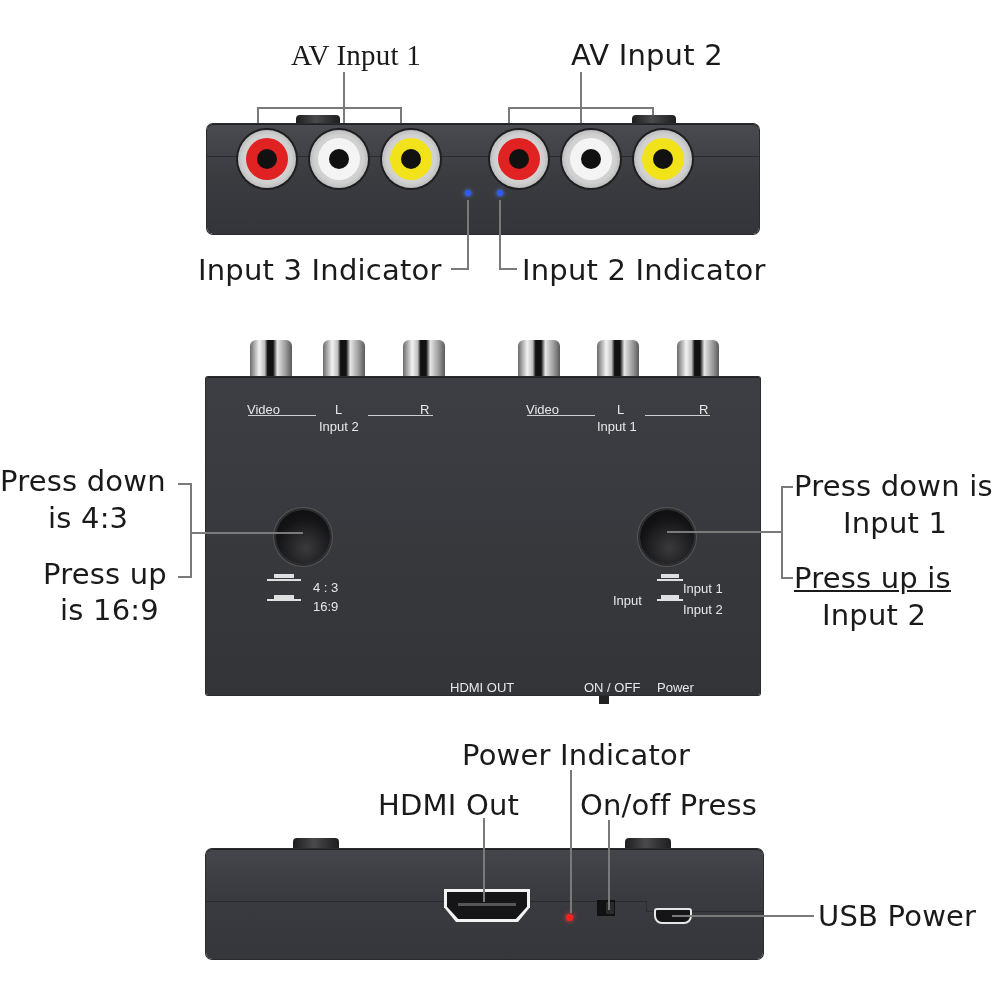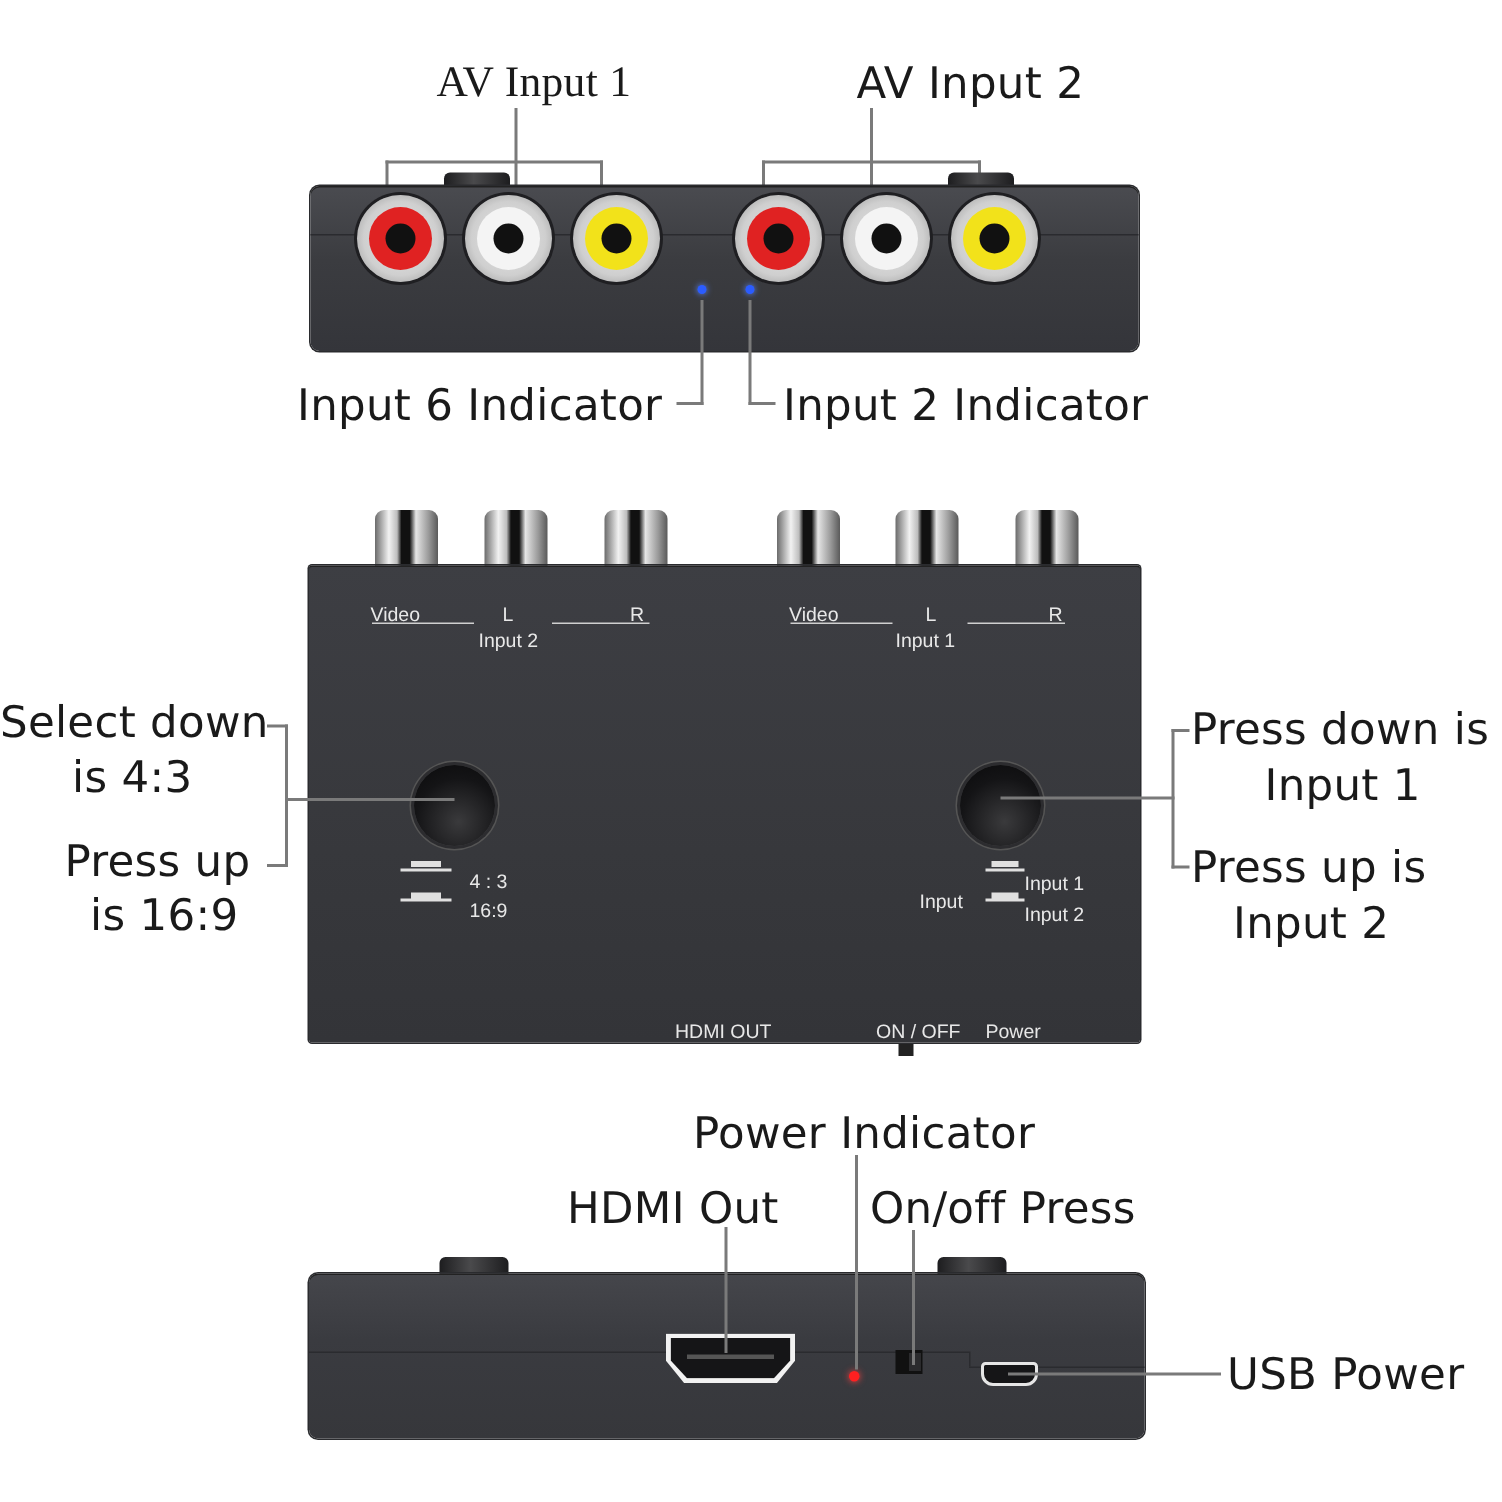--- a/index.html
+++ b/index.html
@@ -75,21 +75,21 @@
     </div>
 
   <div class="led" style="left:465px;top:190px;background:#2b5cff;box-shadow:0 0 4px #5a86ff;"></div>
   <div class="led" style="left:497px;top:190px;background:#2b5cff;box-shadow:0 0 4px #5a86ff;"></div>
 
   <div class="line" style="left:467px;top:200px;width:2px;height:70px;"></div>
   <div class="line" style="left:451px;top:268px;width:18px;height:2px;"></div>
   <div class="line" style="left:499px;top:200px;width:2px;height:70px;"></div>
   <div class="line" style="left:499px;top:268px;width:18px;height:2px;"></div>
 
-  <div class="callout" style="left:198px;top:252px;">Input 6 Indicator</div>
+  <div class="callout" style="left:198px;top:252px;">Input 3 Indicator</div>
   <div class="callout" style="left:522px;top:252px;">Input 2 Indicator</div>
 </div>
 
 <div>
   <div class="plug" style="left:250px;top:340px;"></div>
   <div class="plug" style="left:323px;top:340px;"></div>
   <div class="plug" style="left:403px;top:340px;"></div>
   <div class="plug" style="left:518px;top:340px;"></div>
   <div class="plug" style="left:597px;top:340px;"></div>
   <div class="plug" style="left:677px;top:340px;"></div>
@@ -120,21 +120,21 @@
       <div class="top"></div>
       <div class="base"></div>
     </div>
   <div class="label-sm" style="left:313px;top:587px;">16:9</div>
 
   <div class="line" style="left:190px;top:532px;width:113px;height:2px;"></div>
   <div class="line" style="left:190px;top:483px;width:2px;height:95px;"></div>
   <div class="line" style="left:178px;top:483px;width:14px;height:2px;"></div>
   <div class="line" style="left:178px;top:576px;width:14px;height:2px;"></div>
 
-  <div class="callout" style="left:0px;top:463px;">Select down</div>
+  <div class="callout" style="left:0px;top:463px;">Press down</div>
   <div class="callout" style="left:48px;top:500px;">is 4:3</div>
   <div class="callout" style="left:43px;top:556px;">Press up</div>
   <div class="callout" style="left:60px;top:592px;text-align:right;">is 16:9</div>
 
   <div class="btn-round" style="left:640px;top:510px;"></div>
   <div class="label-sm" style="left:613px;top:581px;">Input</div>
   <div class="switch-icon" style="left:657px;top:574px;width:26px;">
       <div class="top" style="left:4px;width:18px;"></div>
       <div class="base" style="width:26px;"></div>
     </div>
@@ -145,21 +145,21 @@
     </div>
   <div class="label-sm" style="left:683px;top:590px;">Input 2</div>
 
   <div class="line" style="left:667px;top:531px;width:116px;height:2px;"></div>
   <div class="line" style="left:781px;top:486px;width:2px;height:93px;"></div>
   <div class="line" style="left:781px;top:486px;width:12px;height:2px;"></div>
   <div class="line" style="left:781px;top:577px;width:12px;height:2px;"></div>
 
   <div class="callout" style="left:794px;top:468px;">Press down is</div>
   <div class="callout" style="left:843px;top:505px;">Input 1</div>
-  <div class="callout" style="left:794px;top:560px;">Press up is</div>
+  <div class="callout" style="left:794px;top:560px;text-decoration:underline;">Press up is</div>
   <div class="callout" style="left:822px;top:597px;">Input 2</div>
 
   <div class="label-sm" style="left:450px;top:668px;">HDMI OUT</div>
   <div class="label-sm" style="left:584px;top:668px;">ON / OFF</div>
   <div class="label-sm" style="left:657px;top:668px;">Power</div>
   <div class="abs" style="left:599px;top:696px;width:10px;height:8px;background:#222;"></div>
 </div>
 
 <div>
   <div class="callout" style="left:462px;top:737px;">Power Indicator</div>

